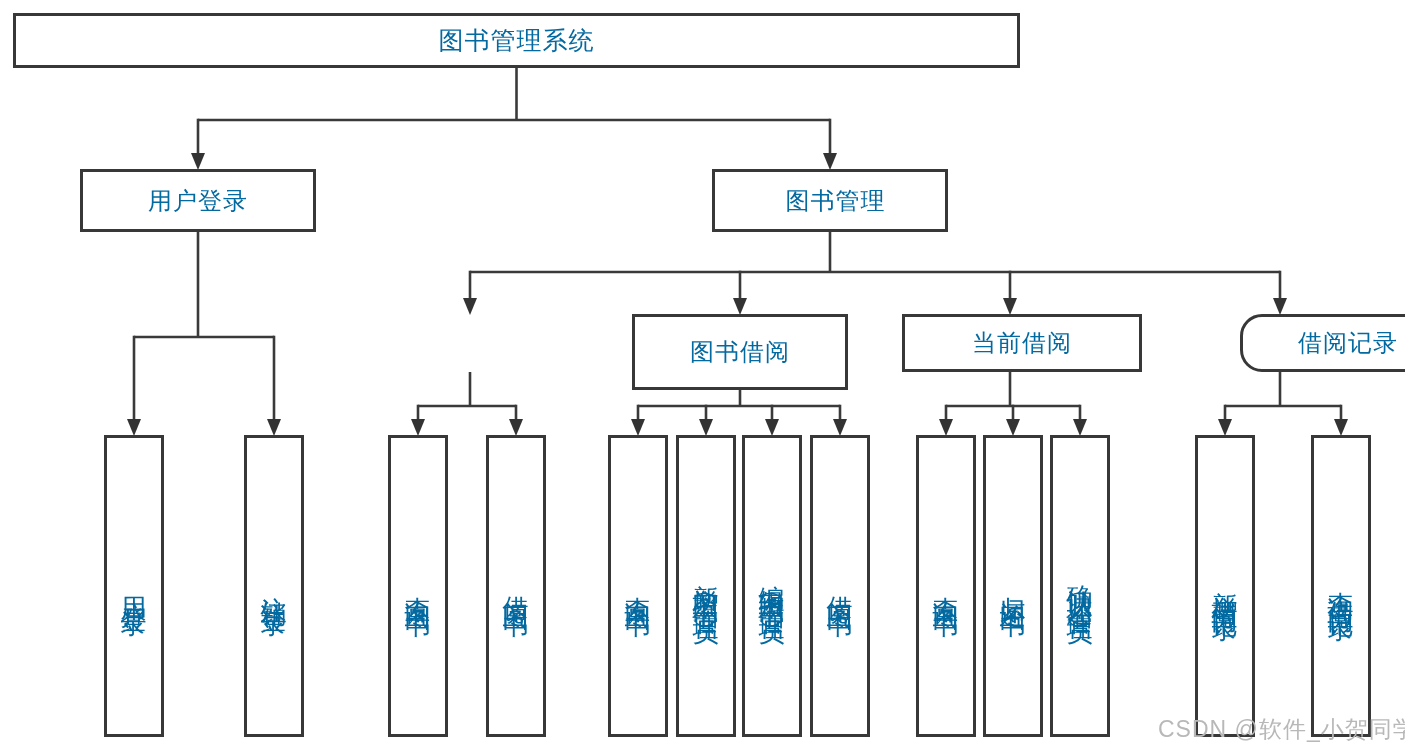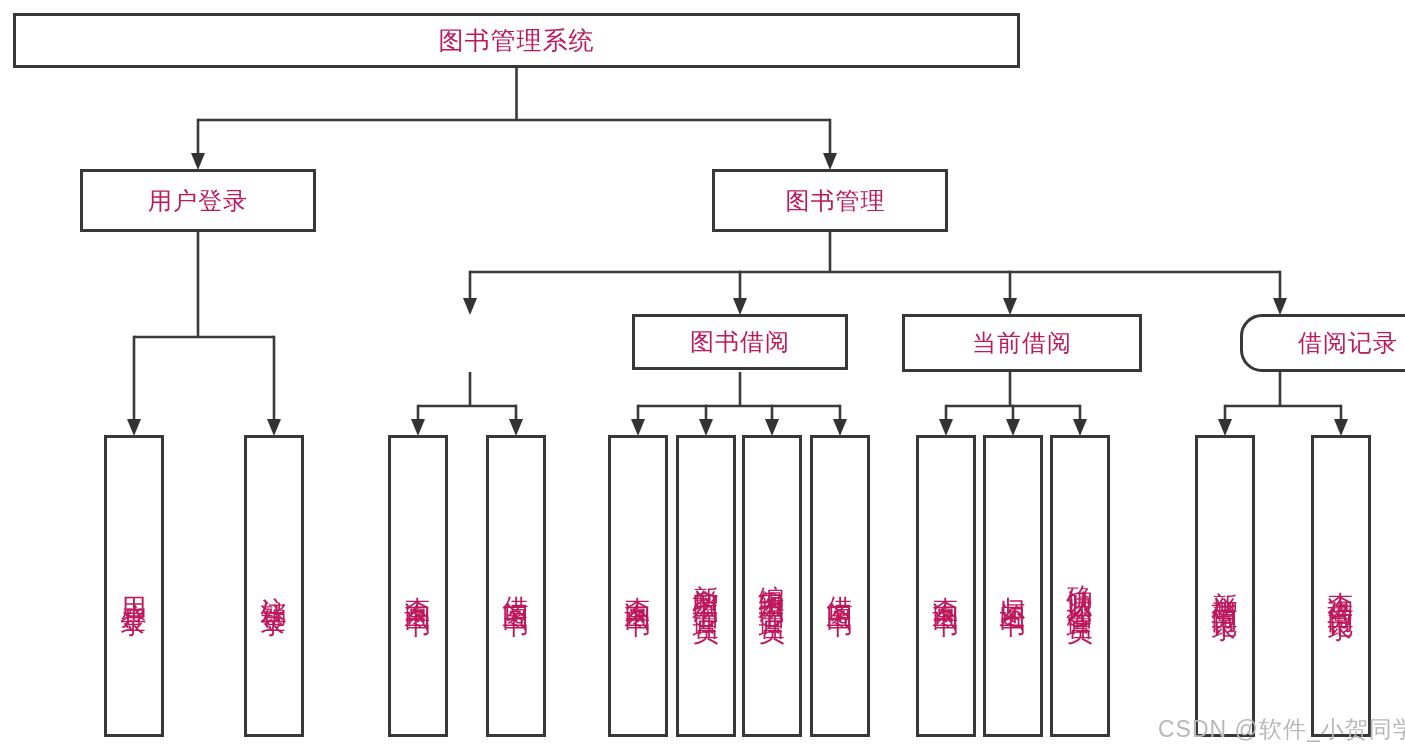--- a/index.html
+++ b/index.html
@@ -16,21 +16,21 @@
     left: 0; top: 0;
     width: 1405px; height: 747px;
   }
   #wires line { stroke: #3a3a3a; stroke-width: 2.6; }
   #wires polygon { fill: #333333; }
   .box {
     position: absolute;
     box-sizing: border-box;
     border: 3px solid #383838;
     background: #ffffff;
-    color: #be185d;
+    color: #0369a1;
     display: flex;
     align-items: center;
     justify-content: center;
   }
   .hbox { font-size: 24px; letter-spacing: 1px; }
   .root-box { font-size: 25px; }
   .vbox {
     writing-mode: vertical-rl;
     text-orientation: mixed;
     font-size: 26px;
@@ -115,21 +115,21 @@
     <polygon points="1225,436 1218,419 1232,419"></polygon>
     <line x1="1341" y1="404.7" x2="1341" y2="421"></line>
     <polygon points="1341,436 1334,419 1348,419"></polygon>
   </svg>
 
   <div class="box hbox root-box" style="left:13px; top:13px; width:1007px; height:55px;">图书管理系统</div>
 
   <div class="box hbox" style="left:80px; top:169px; width:236px; height:63px;">用户登录</div>
   <div class="box hbox" style="left:712px; top:169px; width:236px; height:63px;padding-left:11px;">图书管理</div>
 
-  <div class="box hbox" style="left:632px; top:314px; width:216px; height:56px;font-family:Liberation Serif, serif;">图书借阅</div>
+  <div class="box hbox" style="left:632px; top:314px; width:216px; height:76px;font-family:Liberation Serif, serif;">图书借阅</div>
   <div class="box hbox" style="left:902px; top:314px; width:240px; height:58px;">当前借阅</div>
   <div class="box hbox" style="left:1240px; top:314px; width:216px; height:58px;border-radius:22px;">借阅记录</div>
 
   <div class="box vbox" style="left:104px;">用户登录</div>
   <div class="box vbox" style="left:244px;">注销登录</div>
 
   <div class="box vbox" style="left:388px;">查询图书</div>
   <div class="box vbox" style="left:486px;">借阅图书</div>
 
   <div class="box vbox" style="left:608px;">查询图书</div>

